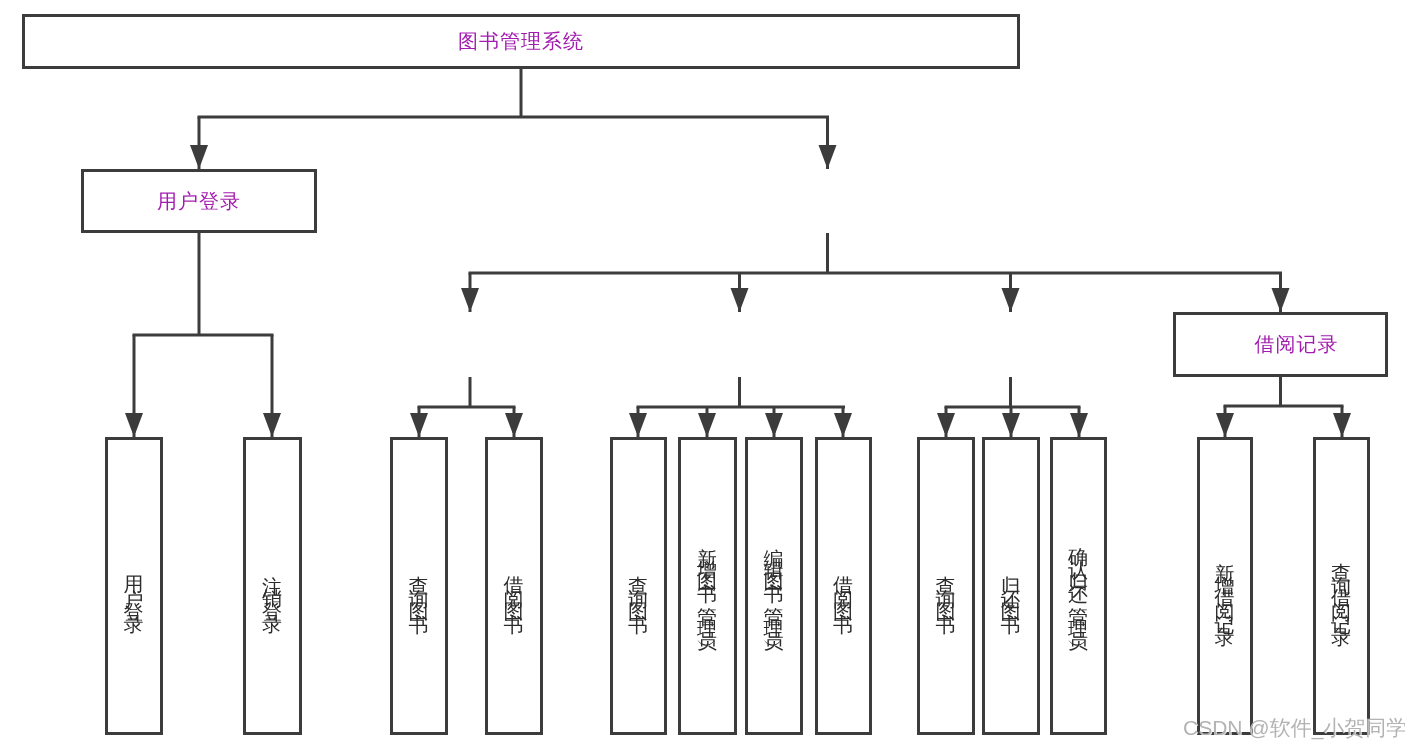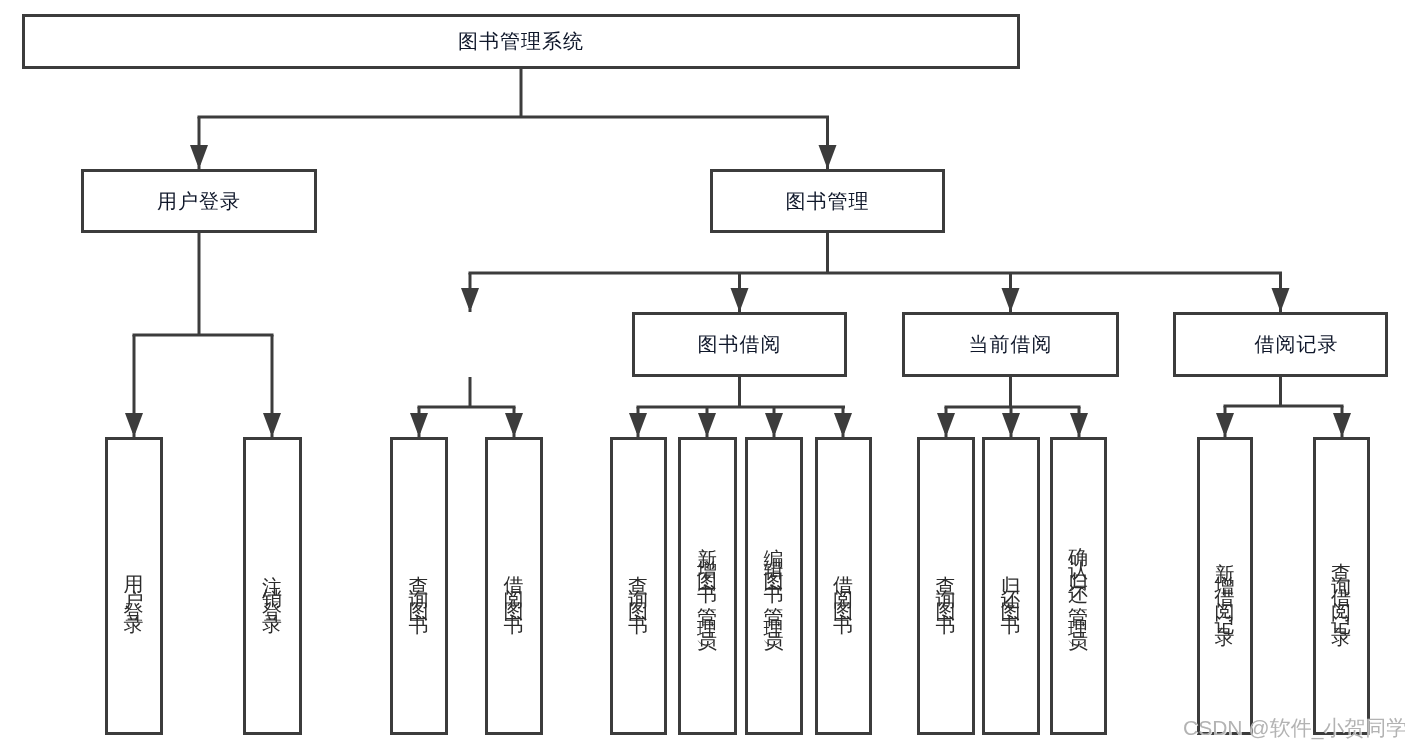--- a/index.html
+++ b/index.html
@@ -23,21 +23,21 @@
     pointer-events: none;
   }
   .hbox {
     position: absolute;
     border: 3px solid #3c3c3c;
     background: #ffffff;
     display: flex;
     align-items: center;
     justify-content: center;
     font-size: 20px;
-    color: #0f172a;
+    color: #a21caf;
     letter-spacing: 1px;
     box-sizing: border-box;
     z-index: 2;
   }
   .vbox {
     position: absolute;
     border: 3px solid #3c3c3c;
     background: #ffffff;
     display: flex;
     align-items: center;
@@ -123,30 +123,21 @@
     </g>
   </svg>
 
   <div class="hbox" style="left:22px; top:14px; width:998px; height:55px;">
     <span>图书管理系统</span>
   </div>
 
   <div class="hbox" style="left:81px; top:169px; width:236px; height:64px;">
     <span>用户登录</span>
   </div>
-  <div class="hbox" style="left:710px; top:169px; width:235px; height:64px;">
-    <span>图书管理</span>
-  </div>
 
-  <div class="hbox" style="left:632px; top:312px; width:215px; height:65px;">
-    <span>图书借阅</span>
-  </div>
-  <div class="hbox" style="left:902px; top:312px; width:217px; height:65px;">
-    <span>当前借阅</span>
-  </div>
   <div class="hbox" style="left:1173px; top:312px; width:215px; height:65px;padding-left:32px;">
     <span>借阅记录</span>
   </div>
 
   <div class="vbox" style="left:105px; top:437px; width:58px; height:298px;">
     <span>用户登录</span>
   </div>
   <div class="vbox" style="left:243px; top:437px; width:59px; height:298px;">
     <span>注销登录</span>
   </div>

